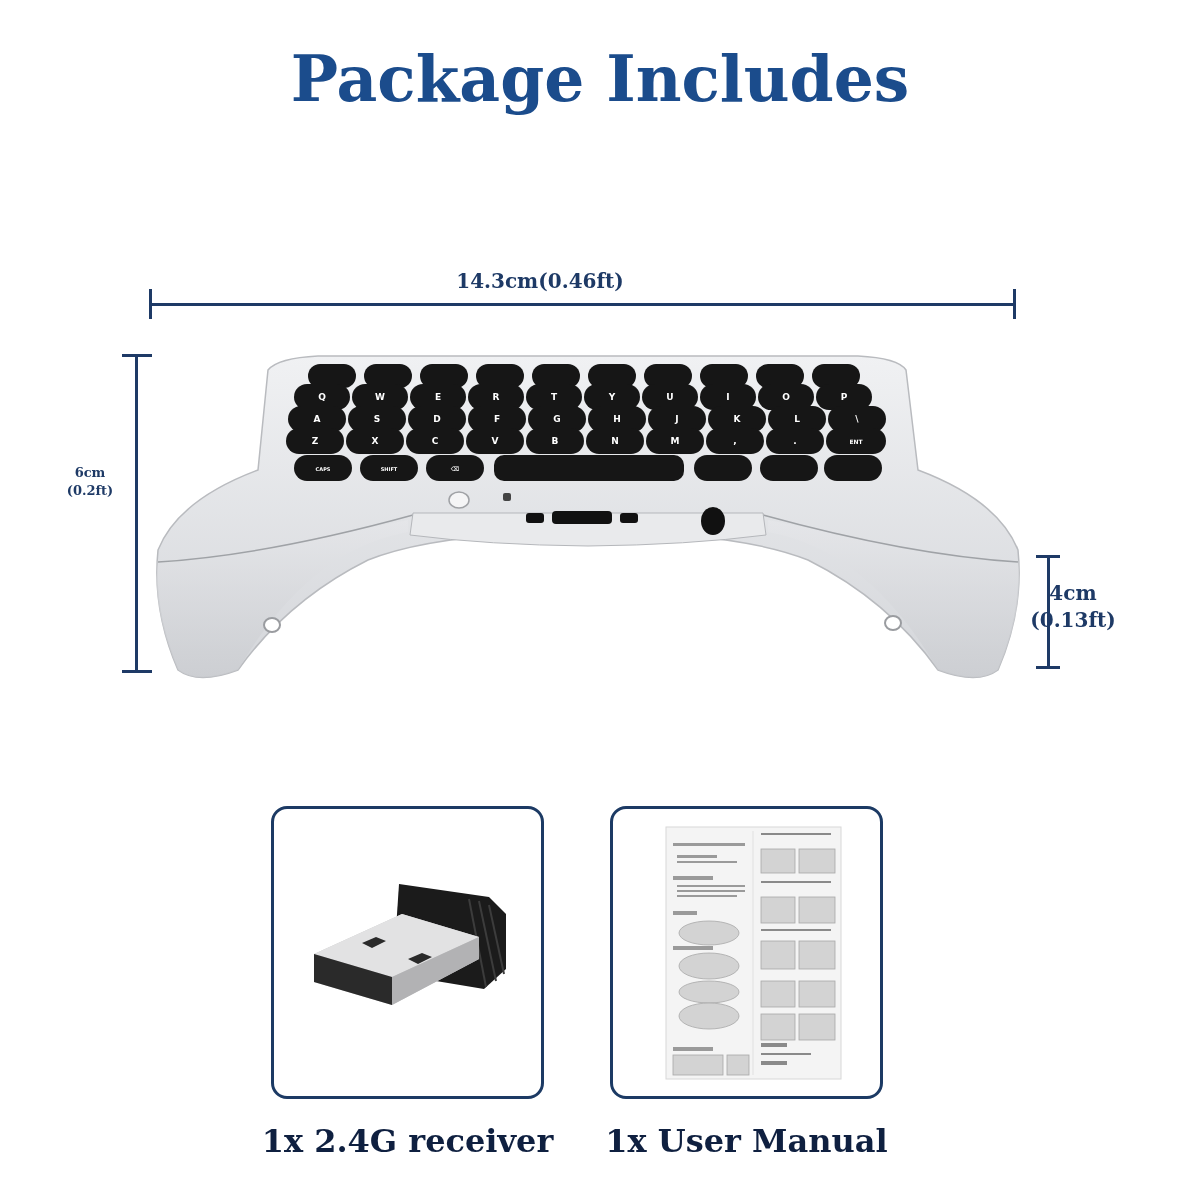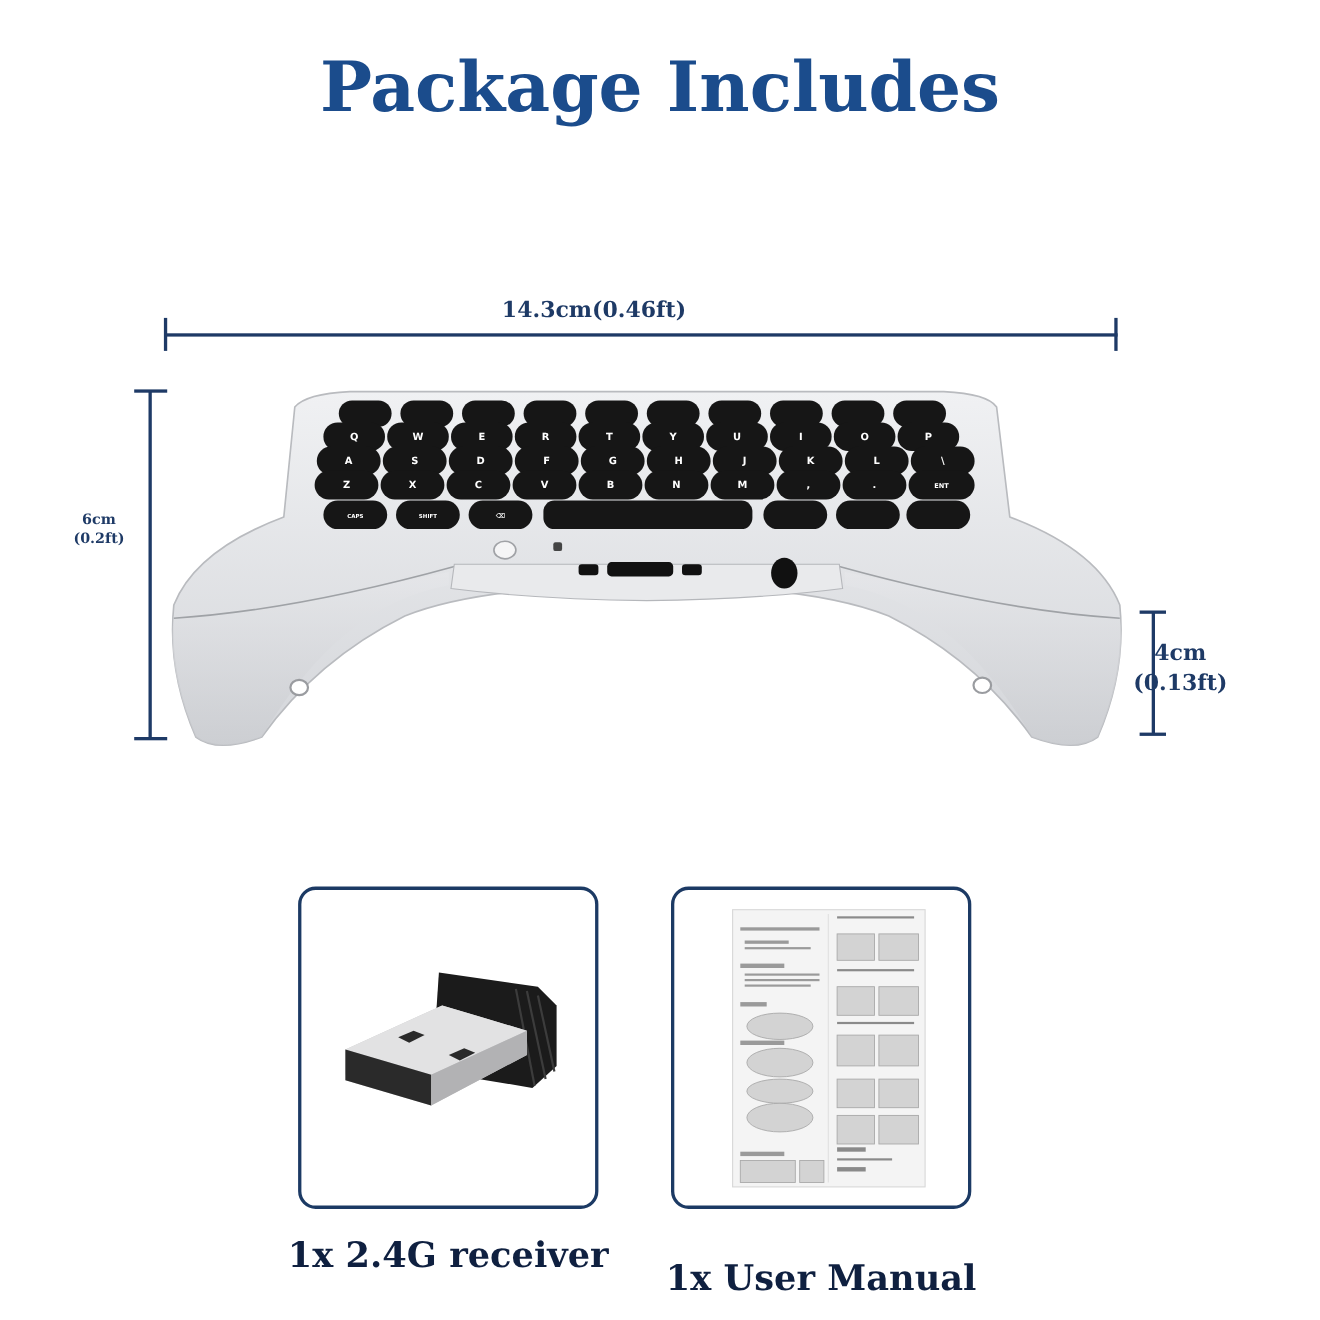--- a/index.html
+++ b/index.html
@@ -240,13 +240,13 @@
     <g fill="#8a8a8a">
       <rect x="148" y="234" width="26" height="4"></rect>
       <rect x="148" y="244" width="50" height="2"></rect>
       <rect x="148" y="252" width="26" height="4"></rect>
       <rect x="148" y="24" width="70" height="2"></rect>
       <rect x="148" y="72" width="70" height="2"></rect>
       <rect x="148" y="120" width="70" height="2"></rect>
     </g>
   </svg>
 </div>
-<div class="caption" style="left:600px; top:1122px; width:293px;margin-top:21px;">1x User Manual</div>
+<div class="caption" style="left:600px; top:1122px; width:293px;">1x User Manual</div>
 
 </body></html>

